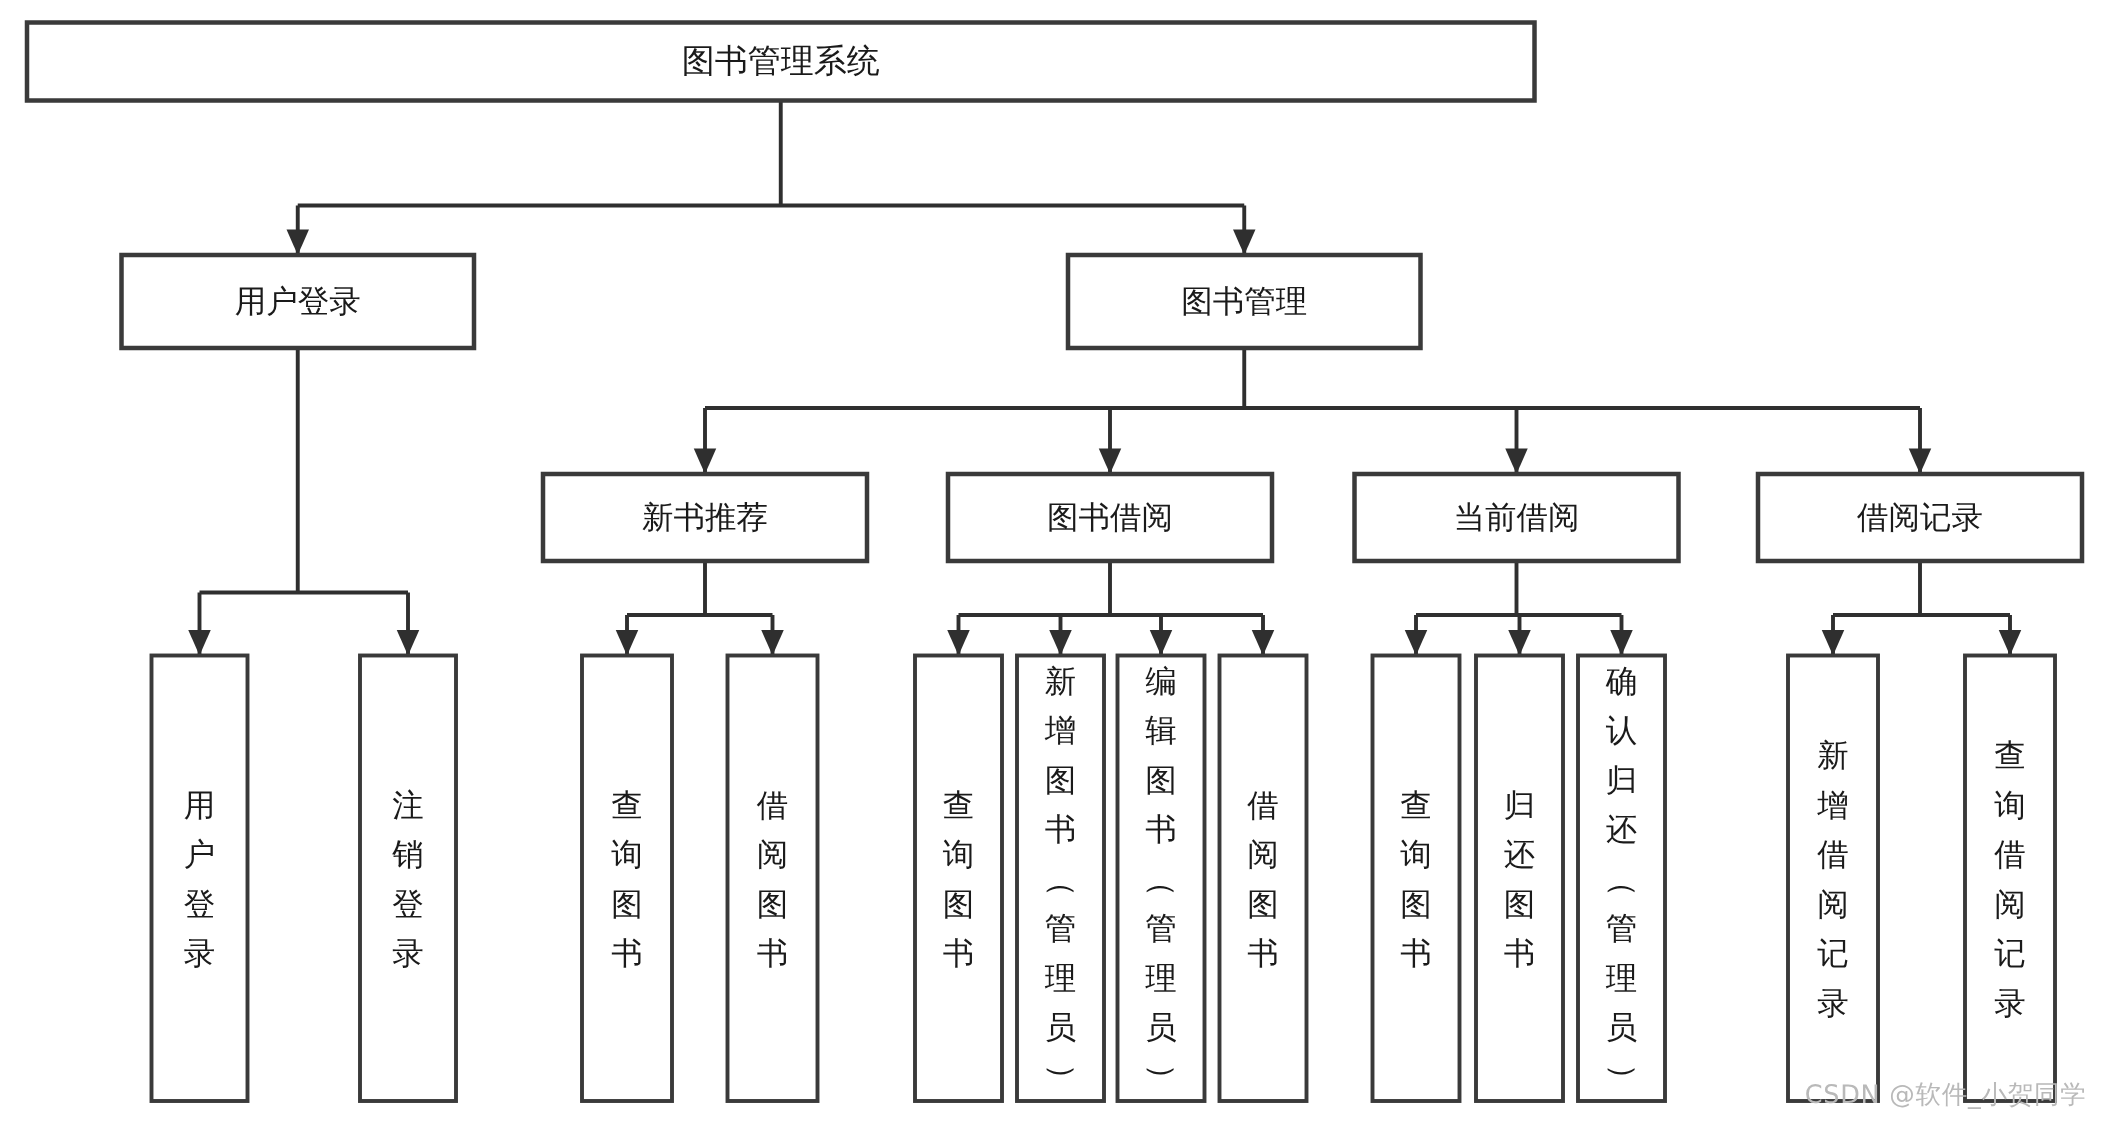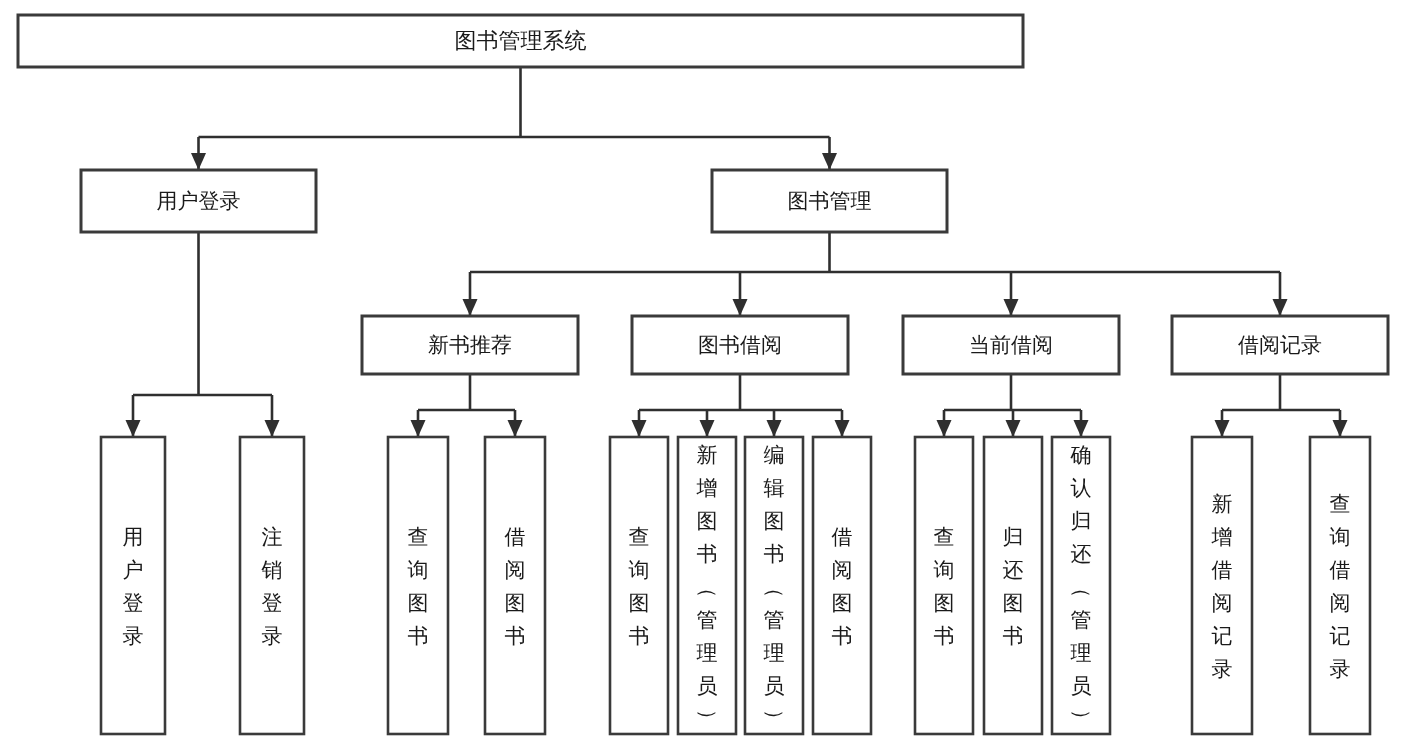--- a/index.html
+++ b/index.html
@@ -264,13 +264,14 @@
           <rect x="1310" y="437" width="60" height="297" class="node-rect thin"></rect>
           <text x="1340" y="505" class="vert-label" dominant-baseline="middle">查</text>
           <text x="1340" y="538" class="vert-label" dominant-baseline="middle">询</text>
           <text x="1340" y="571" class="vert-label" dominant-baseline="middle">借</text>
           <text x="1340" y="604" class="vert-label" dominant-baseline="middle">阅</text>
           <text x="1340" y="637" class="vert-label" dominant-baseline="middle">记</text>
           <text x="1340" y="670" class="vert-label" dominant-baseline="middle">录</text>
         </g>
       </g>
   </svg>
+  <div class="watermark">CSDN @软件_小贺同学</div>
 </div>
 
 </body></html>

